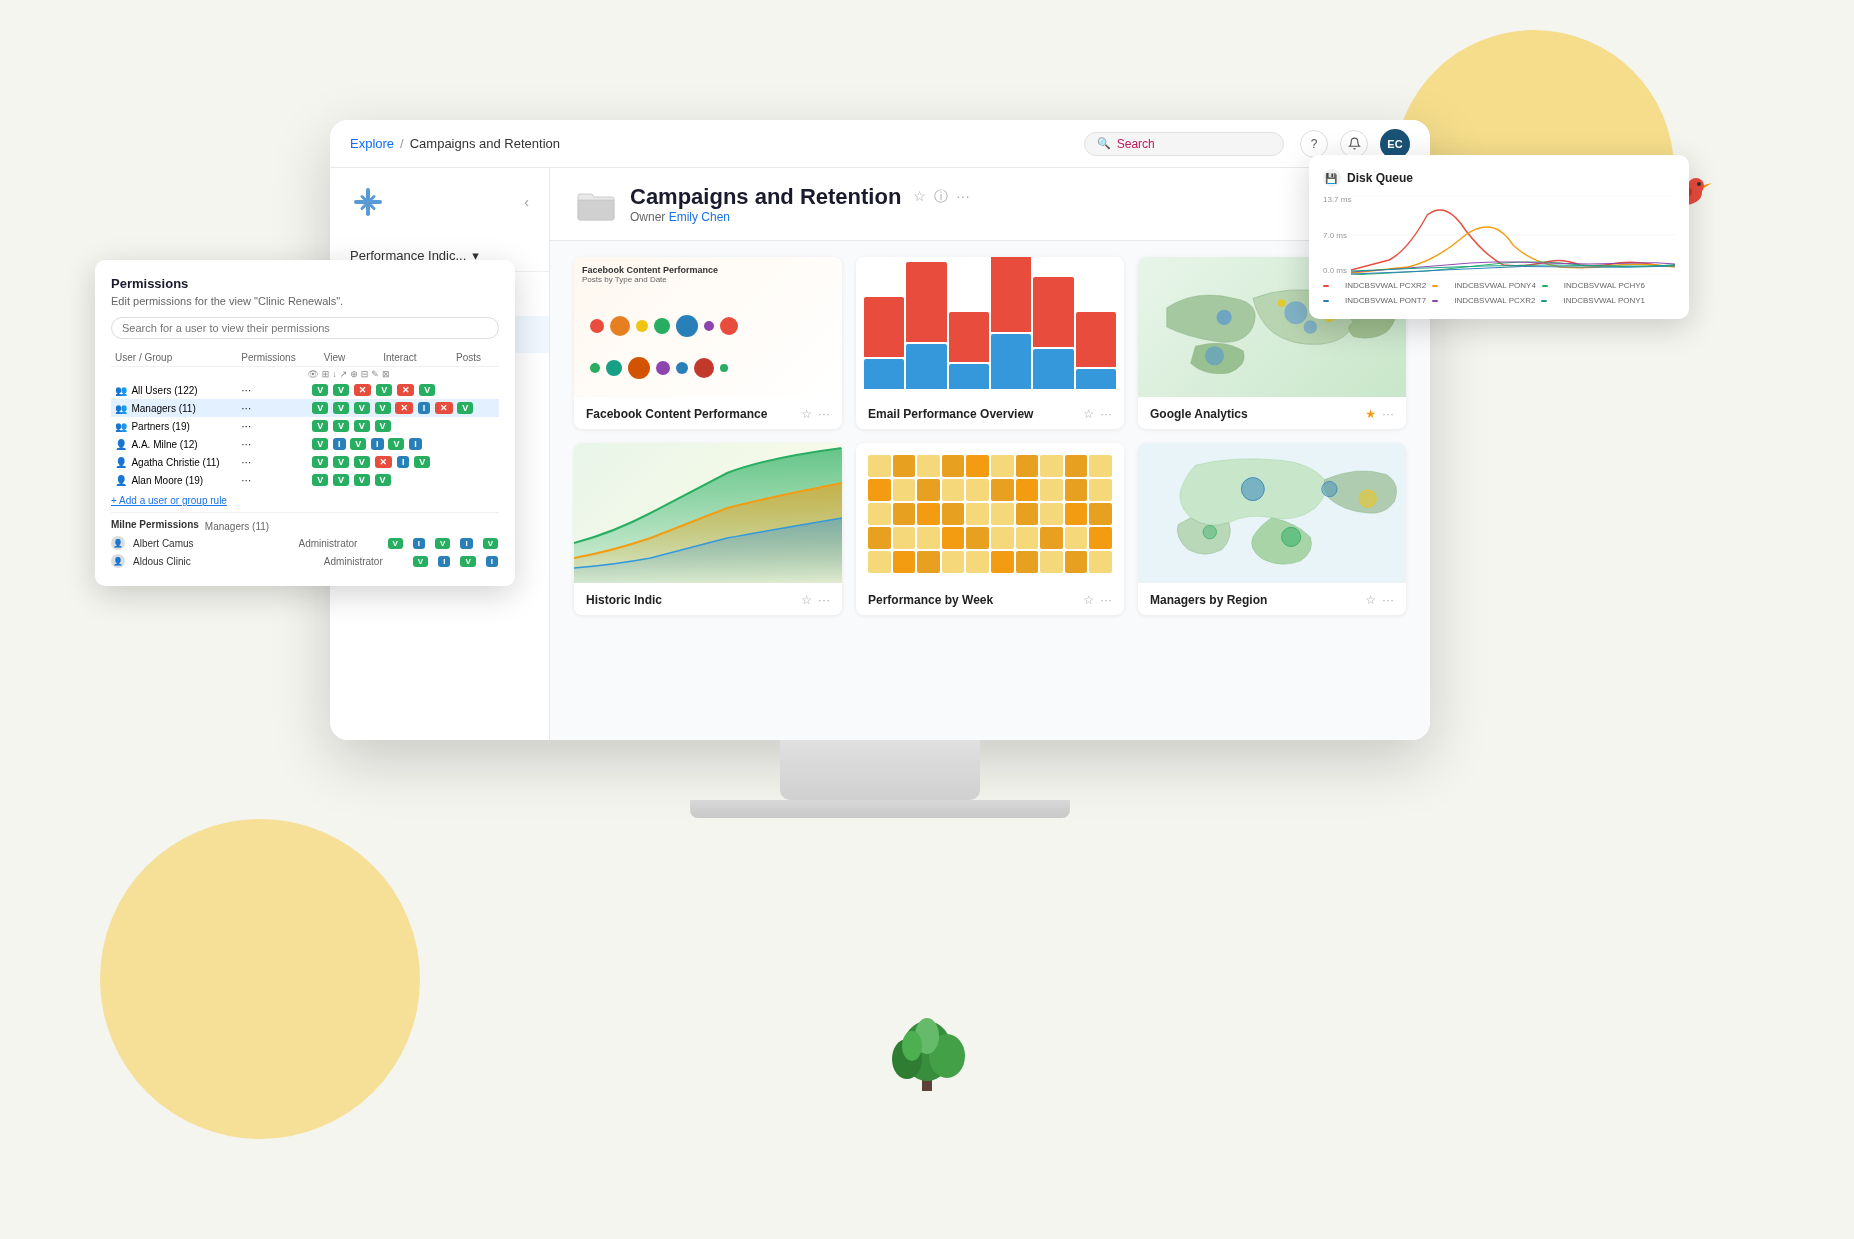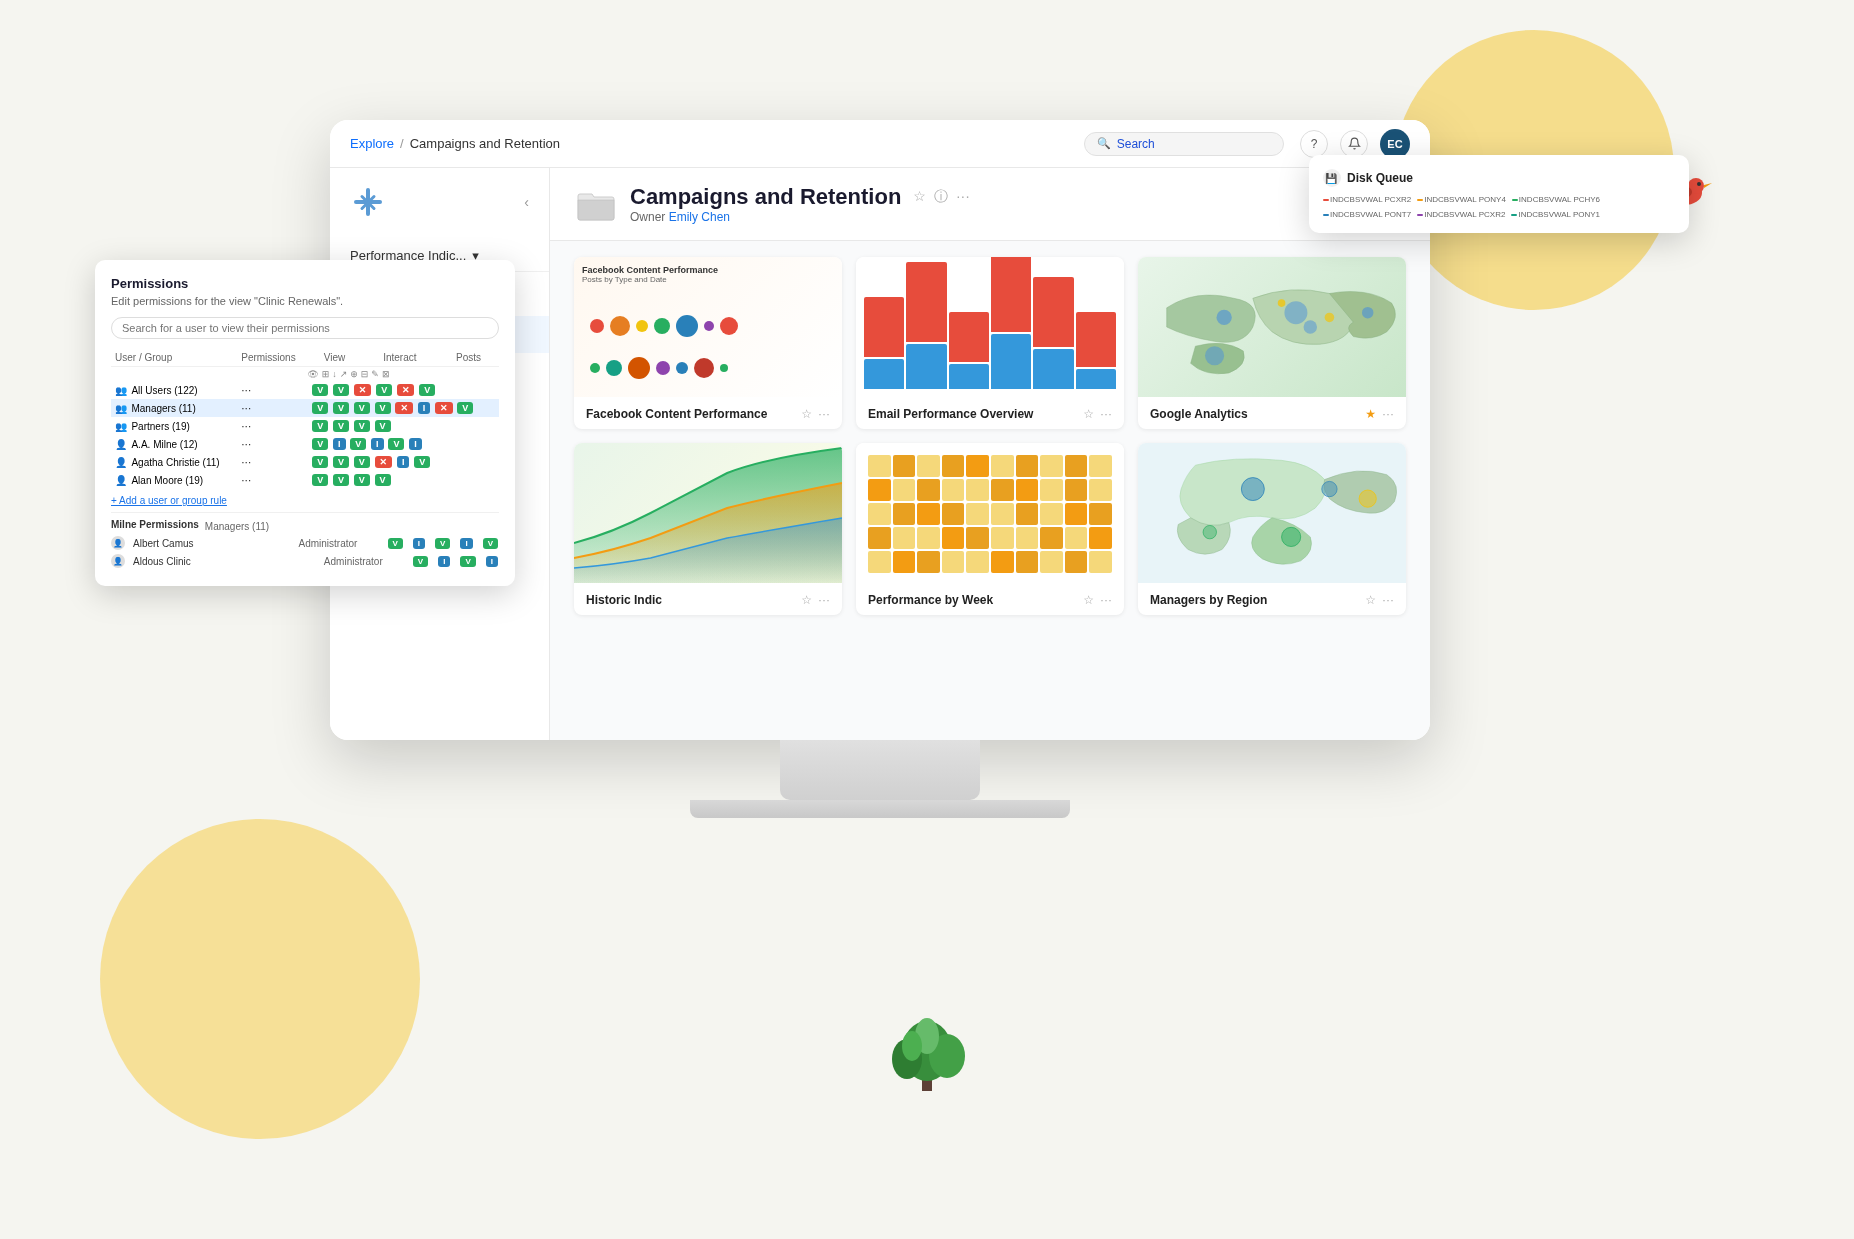--- a/index.html
+++ b/index.html
@@ -95,21 +95,21 @@
     .search-bar {
       display: flex;
       align-items: center;
       background: #f5f5f5;
       border: 1px solid #e0e0e0;
       border-radius: 20px;
       padding: 4px 12px;
       width: 200px;
       gap: 6px;
     }
-    .search-placeholder { color: #1d4ed8; font-size: 12px; }
+    .search-placeholder { color: #be185d; font-size: 12px; }
     .header-icons {
       display: flex;
       align-items: center;
       gap: 12px;
     }
     .header-icon-btn {
       width: 28px; height: 28px;
       border-radius: 50%;
       border: 1px solid #ddd;
       display: flex; align-items: center; justify-content: center;
@@ -469,21 +469,21 @@
     .dq-legend {
       display: flex;
       flex-wrap: wrap;
       gap: 6px;
       font-size: 8px;
       color: #666;
     }
     .dq-legend-item {
       display: flex;
       align-items: center;
-      gap: 1px;
+      gap: 16px;
     }
     .dq-legend-dot {
       width: 6px; height: 2px;
       border-radius: 1px;
     }
     .dq-y-labels {
       position: absolute;
       left: 0; top: 0;
       display: flex;
       flex-direction: column;
@@ -1062,20 +1062,42 @@
       <span class="perm-badge badge-blue" style="font-size:8px;">I</span>
     </div>
   </div>
 </div>
 
 <div class="disk-queue-panel">
   <div class="dq-header">
     <div class="dq-icon">💾</div>
     <span class="dq-title">Disk Queue</span>
   </div>
+  <div class="dq-chart-area">
+    <div class="dq-y-labels">
+      <span>13.7 ms</span>
+      <span>7.0 ms</span>
+      <span>0.0 ms</span>
+    </div>
+    <div class="dq-chart-lines">
+      <svg width="100%" height="100%" viewBox="0 0 340 80" preserveAspectRatio="none">
+
+        <line x1="0" y1="0" x2="340" y2="0" stroke="#eee" stroke-width="0.5"></line>
+        <line x1="0" y1="40" x2="340" y2="40" stroke="#eee" stroke-width="0.5"></line>
+        <line x1="0" y1="80" x2="340" y2="80" stroke="#eee" stroke-width="0.5"></line>
+
+        <path d="M0,75 Q20,70 40,65 Q60,55 80,20 Q100,5 120,35 Q140,60 160,70 Q180,72 200,68 Q220,62 240,70 Q260,72 280,68 Q300,66 320,70 Q330,72 340,70" fill="none" stroke="#e74c3c" stroke-width="1.5"></path>
+        <path d="M0,78 Q30,75 60,72 Q90,65 120,40 Q150,20 170,50 Q190,68 220,72 Q250,74 280,70 Q310,68 340,72" fill="none" stroke="#f39c12" stroke-width="1.5"></path>
+        <path d="M0,80 Q40,78 80,76 Q120,72 160,68 Q200,65 240,70 Q280,73 340,70" fill="none" stroke="#27ae60" stroke-width="1"></path>
+        <path d="M0,79 Q60,77 120,74 Q180,70 240,72 Q290,73 340,71" fill="none" stroke="#2980b9" stroke-width="1"></path>
+        <path d="M0,77 Q50,74 100,70 Q150,65 200,68 Q250,70 300,68 Q320,67 340,69" fill="none" stroke="#8e44ad" stroke-width="1"></path>
+        <path d="M0,76 Q70,73 140,71 Q210,69 280,71 Q310,72 340,70" fill="none" stroke="#16a085" stroke-width="1"></path>
+      </svg>
+    </div>
+  </div>
   <div class="dq-legend">
     <div class="dq-legend-item">
       <div class="dq-legend-dot" style="background:#e74c3c;"></div>
       <span>INDCBSVWAL PCXR2</span>
     </div>
     <div class="dq-legend-item">
       <div class="dq-legend-dot" style="background:#f39c12;"></div>
       <span>INDCBSVWAL PONY4</span>
     </div>
     <div class="dq-legend-item">

